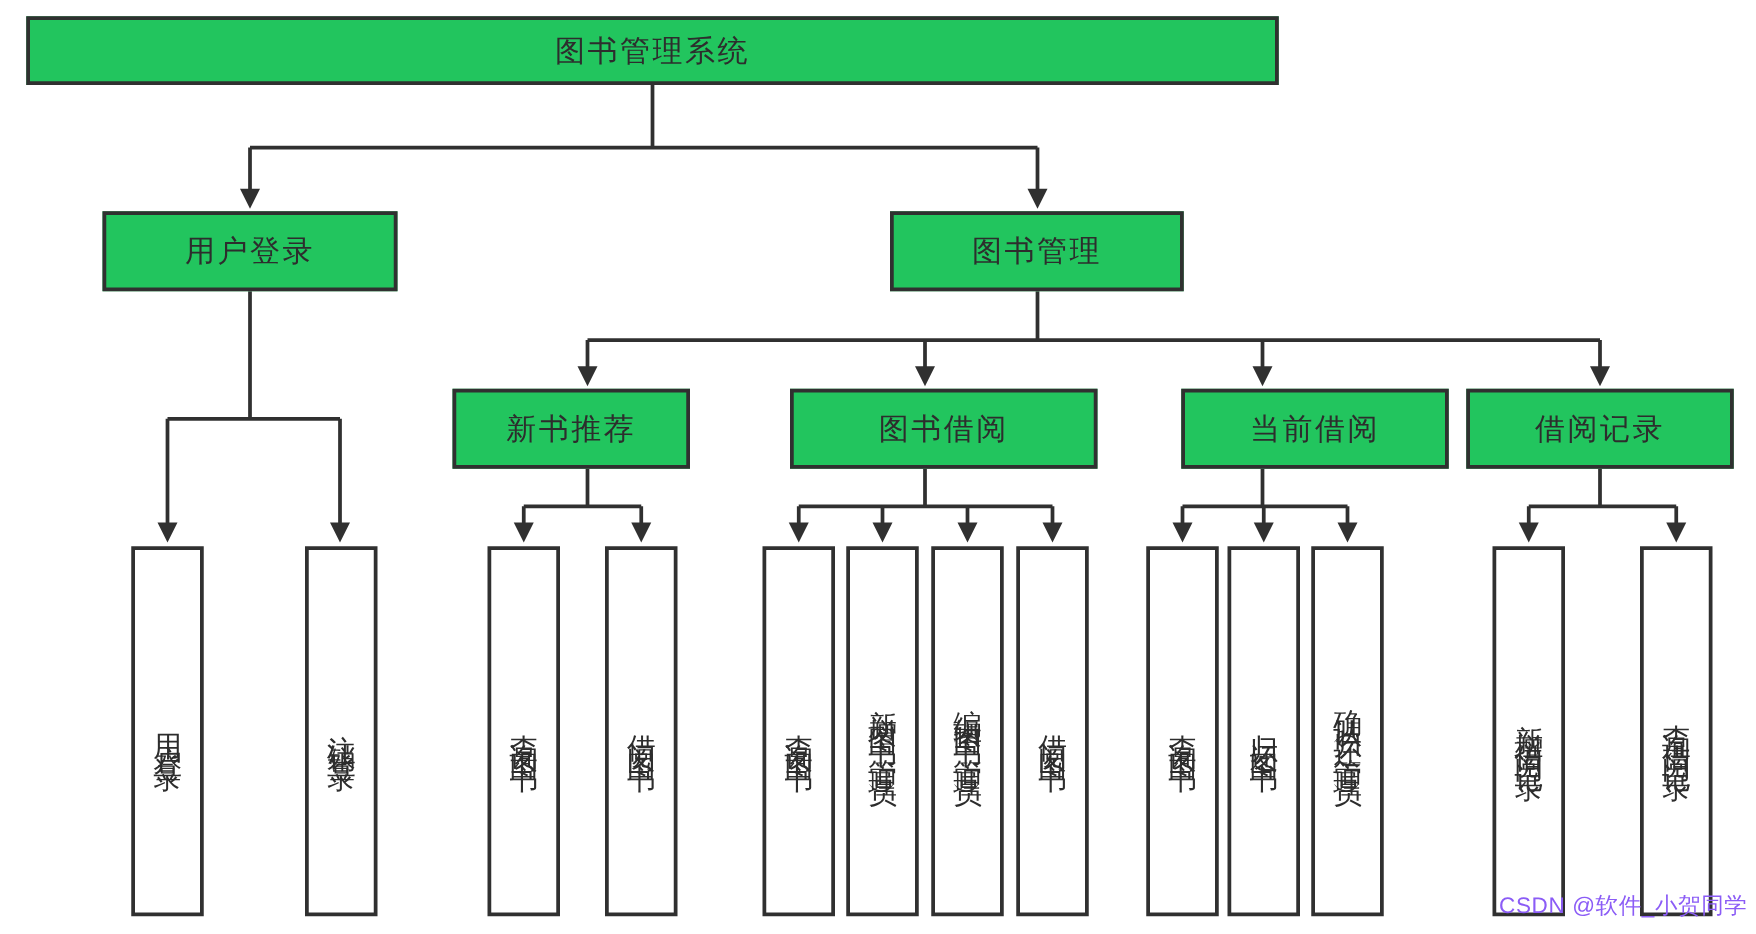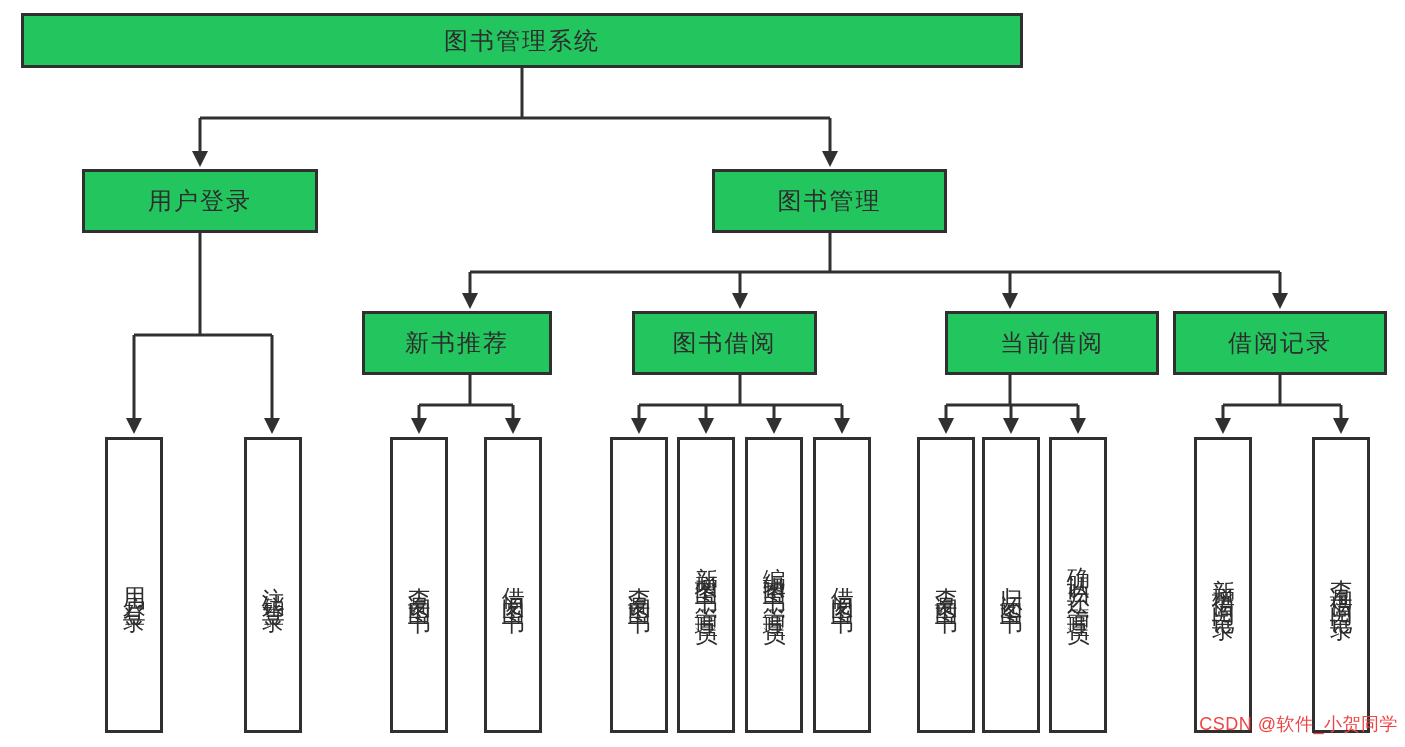--- a/index.html
+++ b/index.html
@@ -33,31 +33,31 @@
     writing-mode:vertical-rl;
     text-orientation:mixed;
     font-size:23px;
     letter-spacing:8px;
     line-height:1.1;
     white-space:nowrap;
   }
   .watermark{
     position:absolute;z-index:3;
     left:1186px;top:712px;width:212px;
-    font-size:18px;color:#ef4444;
+    font-size:18px;color:#8b5cf6;
     letter-spacing:0.5px;
     white-space:nowrap;
     text-align:right;
   }
   
   #box-root       {left:21px;  top:13px;  width:1002px;height:55px;}
   #box-user-login {left:82px;  top:169px; width:236px; height:64px;}
   #box-book-mgmt  {left:712px; top:169px; width:235px; height:64px;}
   #box-new-rec    {left:362px; top:311px; width:190px; height:64px;}
-  #box-borrow     {left:632px; top:311px; width:185px; height:64px;}
+  #box-borrow     {left:632px; top:311px; width:246px; height:64px;}
   #box-current    {left:903px; top:311px; width:214px; height:64px;margin-left:42px;}
   #box-history    {left:1173px;top:311px; width:214px; height:64px;}
 </style>
 </head>
 <body>
 
 <div class="canvas">
 
   <svg class="wires" width="1405" height="747" viewBox="0 0 1405 747">
       <g>

